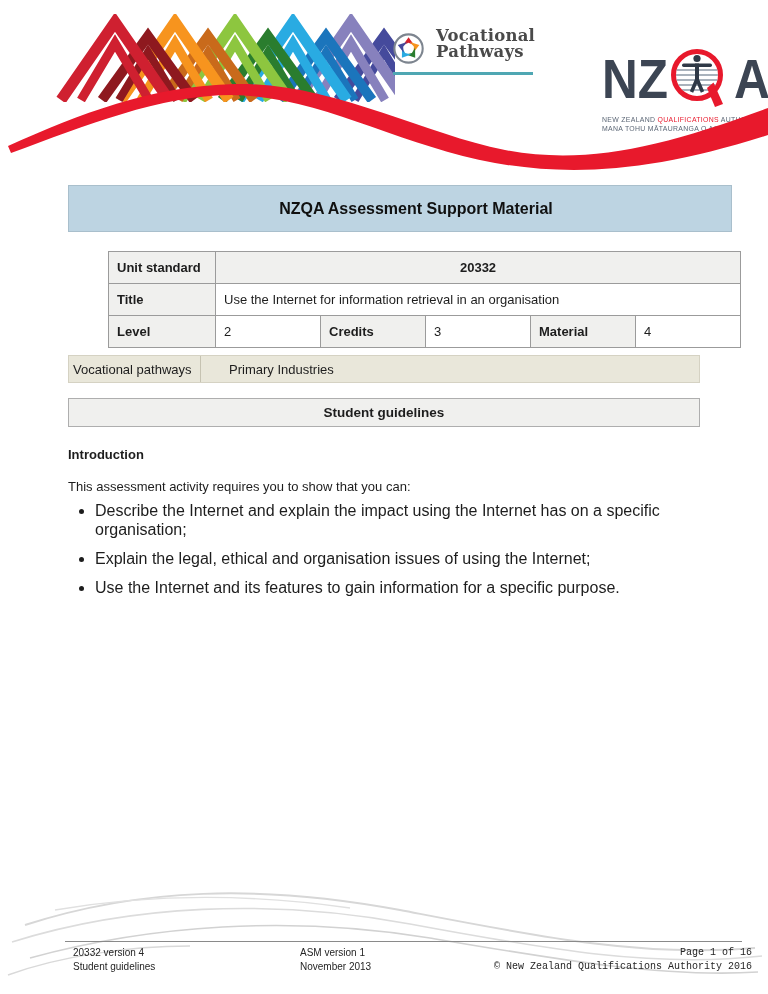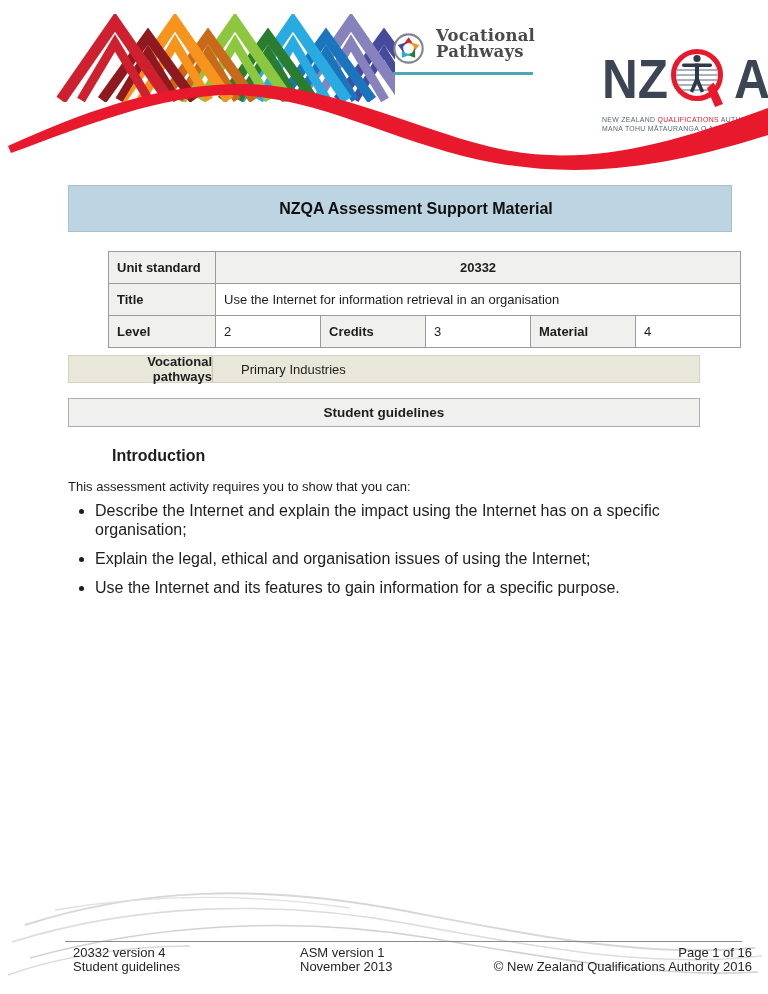--- a/index.html
+++ b/index.html
@@ -30,40 +30,40 @@
   
   .details{position:absolute;left:68px;top:251px;width:632px;border-collapse:collapse;table-layout:fixed;font-size:13px;margin-left:40px;}
   .details td{border:1px solid #9b9b9b;height:27px;padding:2px 8px;vertical-align:middle;background:#ffffff;overflow:hidden;}
   .details td.lbl{background:#f0f0ee;font-weight:bold;}
   .details td.center{text-align:center;}
   
   .vp-strip{
     position:absolute;left:68px;top:355px;width:630px;height:26px;
     background:#e9e7da;border:1px solid #d5d2c3;display:flex;align-items:center;font-size:13px;
   }
-  .vp-strip .lbl{width:127px;padding-left:16px;font-weight:bold;flex:none;text-align:right;}
+  .vp-strip .lbl{width:127px;padding-left:4px;font-weight:normal;flex:none;}
   .vp-strip .val{border-left:1px solid #c6c3b2;padding-left:28px;align-self:stretch;display:flex;align-items:center;flex:1;}
   
   .section-bar{
     position:absolute;left:68px;top:398px;width:630px;height:27px;
     background:#f0f0ee;border:1px solid #aeaeae;
     text-align:center;line-height:27px;font-weight:bold;font-size:13.5px;
   }
   
-  .intro-heading{position:absolute;left:68px;top:447px;font-size:16px;font-weight:bold;margin-left:44px;}
+  .intro-heading{position:absolute;left:68px;top:447px;font-size:13px;font-weight:bold;}
   .intro-lead{position:absolute;left:68px;top:479px;font-size:13px;}
   .bullets{position:absolute;left:68px;top:501px;width:648px;margin:0;padding-left:27px;list-style:disc outside;}
   .bullets li{font-size:16px;line-height:19px;margin-bottom:10px;}
   
   .gray-swoosh{position:absolute;left:0;top:880px;z-index:0;}
   .footer-rule{position:absolute;left:65px;top:941px;width:677px;height:0;border-top:1.5px solid #8a8a8a;z-index:2;}
-  .f-col{position:absolute;top:946px;font-size:13px;line-height:13.5px;color:#252525;z-index:2;}
+  .f-col{position:absolute;top:946px;font-size:10px;line-height:13.5px;color:#252525;z-index:2;}
   .f-left{left:73px;}
   .f-center{left:300px;}
-  .f-right{right:16px;text-align:right;}
+  .f-right{right:16px;text-align:right;font-family:Liberation Mono, monospace;}
 </style>
 </head>
 <body>
 
 <div class="page">
 
   <svg class="chevrons" width="350" height="92" viewBox="0 0 350 92" fill="none">
 
     <path d="M293,86 L339,22 L385,86" stroke="#454a9c" stroke-width="10"></path>
     <path d="M310,86 L339,38 L368,86" stroke="#454a9c" stroke-width="8"></path>

